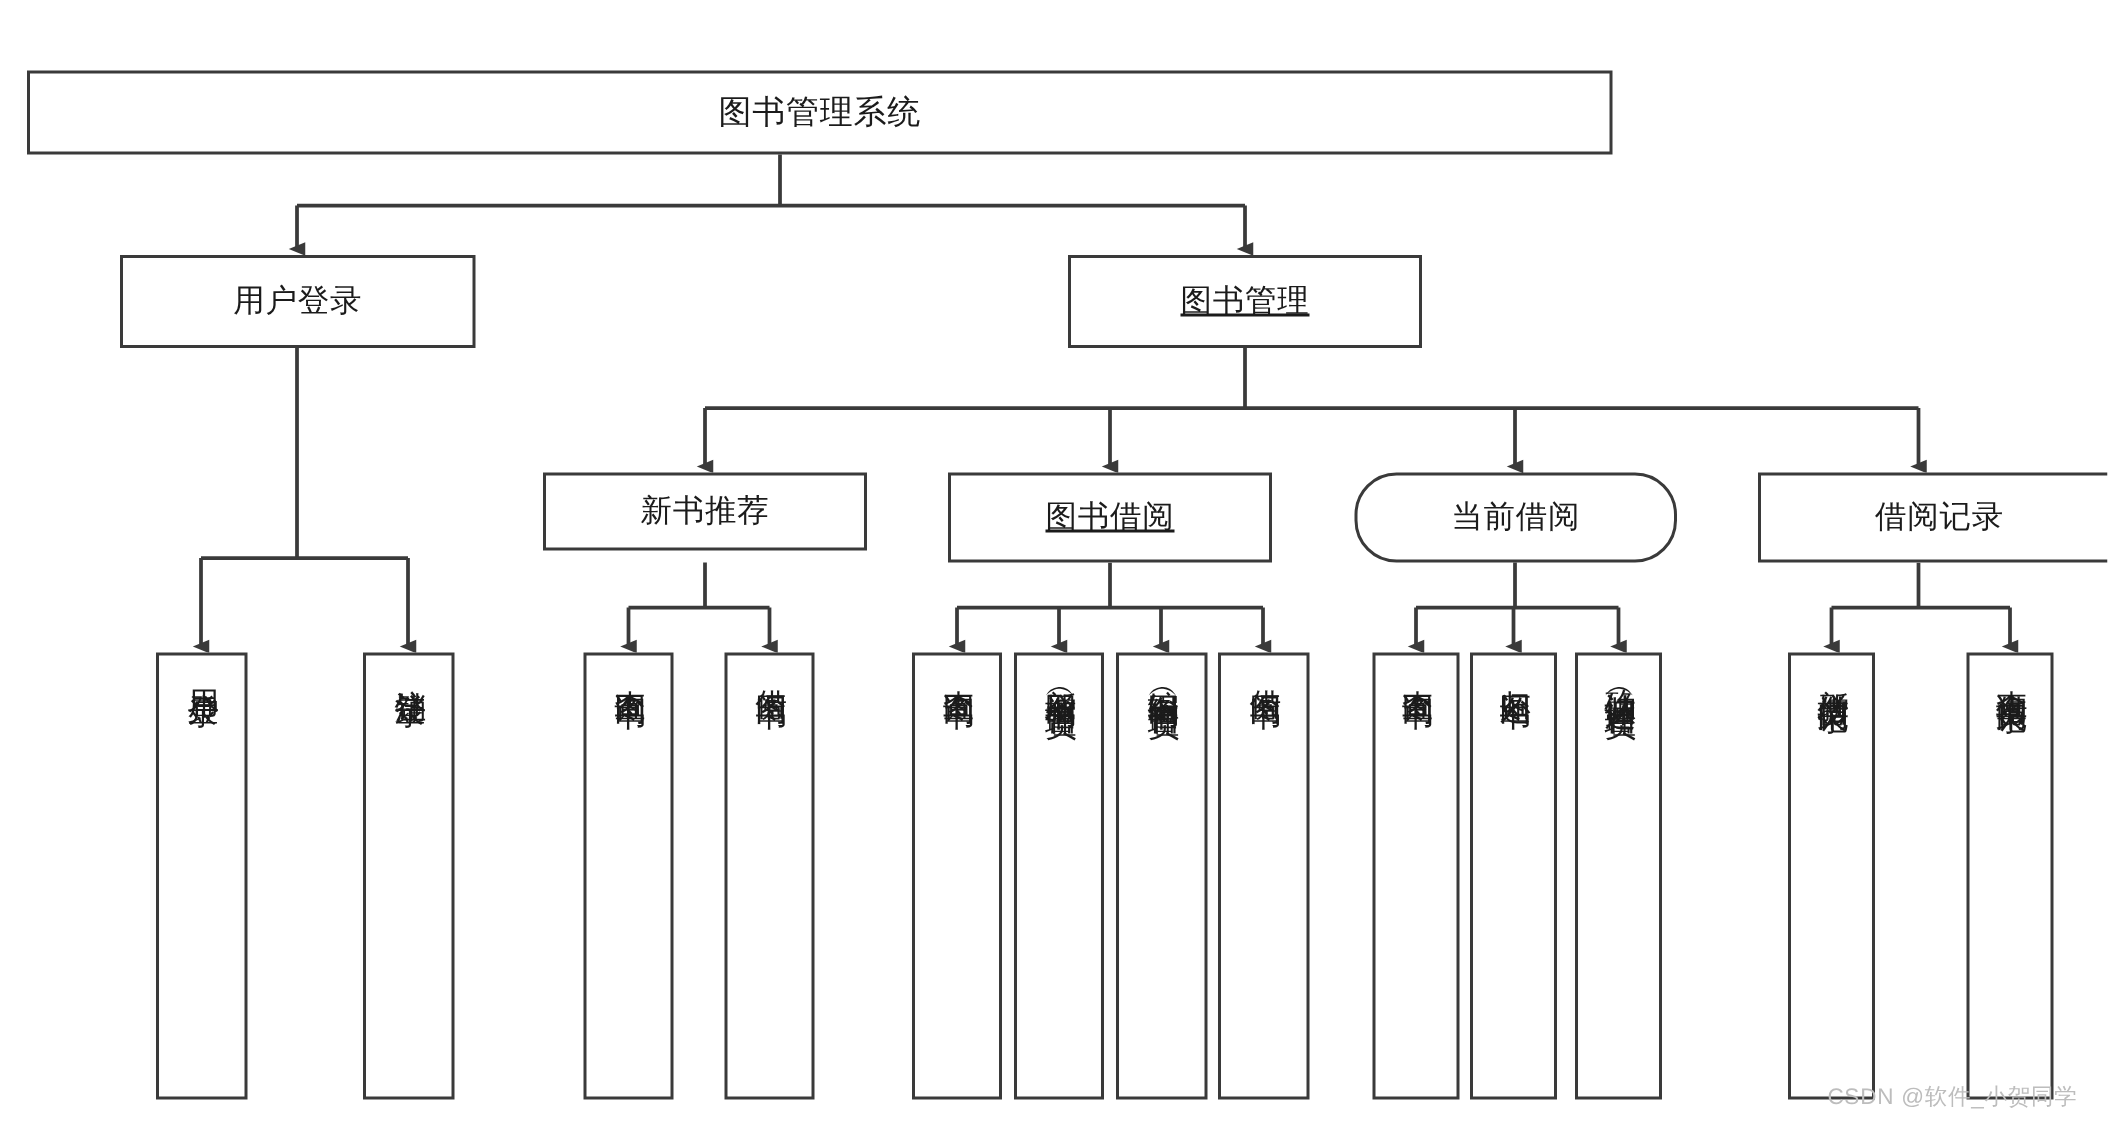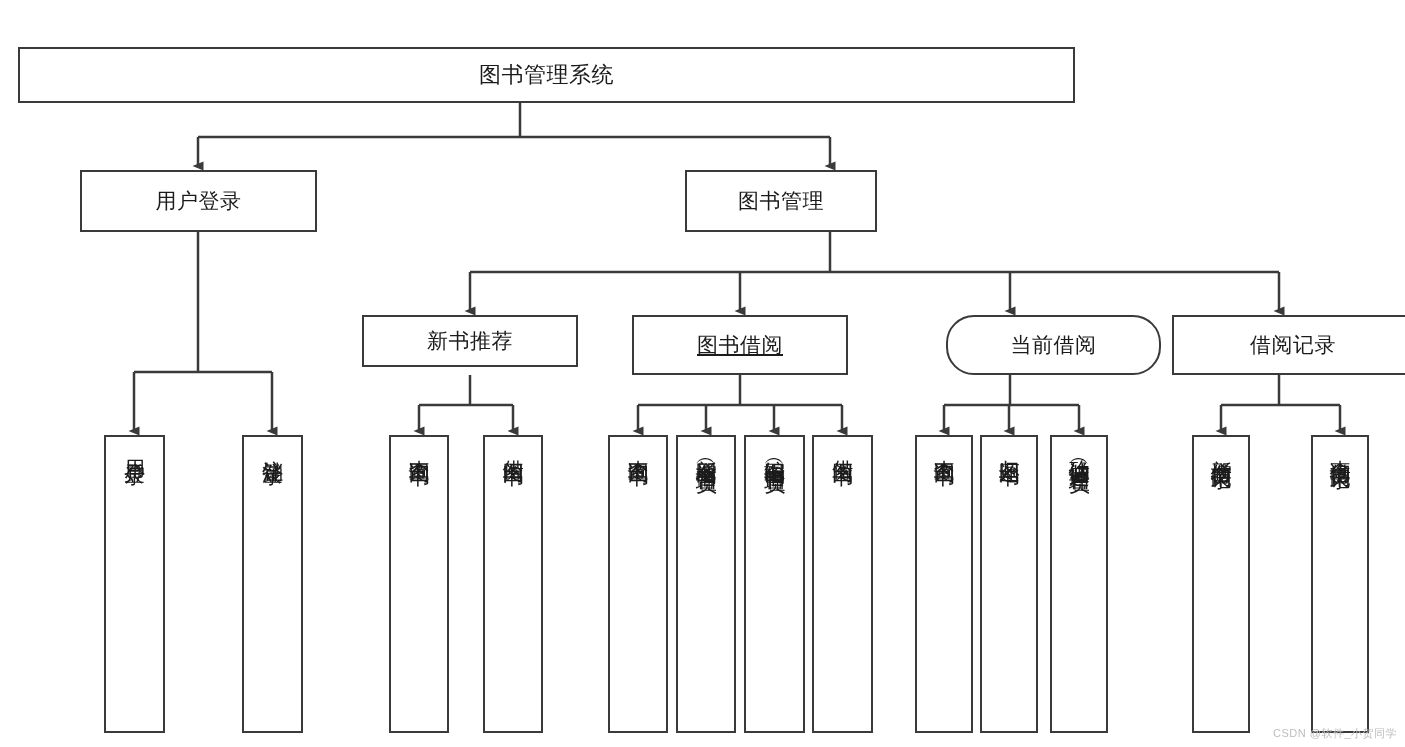--- a/index.html
+++ b/index.html
@@ -52,23 +52,23 @@
     writing-mode: vertical-rl;
     text-orientation: upright;
     font-size: 21px;
     line-height: 1.25;
     letter-spacing: 2px;
     white-space: normal;
     max-height: 100%;
   }
   .watermark {
     position: absolute;
-    right: 8px;
+    right: 20px;
     bottom: 6px;
-    font-size: 11px;
+    font-size: 15px;
     color: #bdbdbd;
     letter-spacing: 0.5px;
     white-space: nowrap;
     user-select: none;
   }
 </style>
 </head>
 <body>
 
 <div id="canvas">
@@ -125,31 +125,31 @@
     </g>
   </svg>
 
   <div class="node root" style="left:18px; top:0; width:1057px; height:56px;margin-top:47px;">
     <span class="label">图书管理系统</span>
   </div>
 
   <div class="node" style="left:80px; top:170px; width:237px; height:62px;">
     <span class="label">用户登录</span>
   </div>
-  <div class="node" style="left:685px; top:170px; width:192px; height:62px;">
+  <div class="node" style="left:712px; top:170px; width:236px; height:62px;text-decoration:underline;">
     <span class="label">图书管理</span>
   </div>
 
   <div class="node" style="left:362px; top:315px; width:216px; height:52px;">
     <span class="label">新书推荐</span>
   </div>
   <div class="node" style="left:632px; top:315px; width:216px; height:60px;text-decoration:underline;">
     <span class="label">图书借阅</span>
   </div>
-  <div class="node" style="left:946px; top:315px; width:215px; height:60px;border-radius:28px;">
+  <div class="node" style="left:903px; top:315px; width:215px; height:60px;border-radius:28px;">
     <span class="label">当前借阅</span>
   </div>
   <div class="node" style="left:1172px; top:315px; width:242px; height:60px;">
     <span class="label">借阅记录</span>
   </div>
 
   <div class="node vertical" style="left:104px; top:435px; width:61px; height:298px;">
     <span class="label">用户登录</span>
   </div>
   <div class="node vertical" style="left:242px; top:435px; width:61px; height:298px;">

